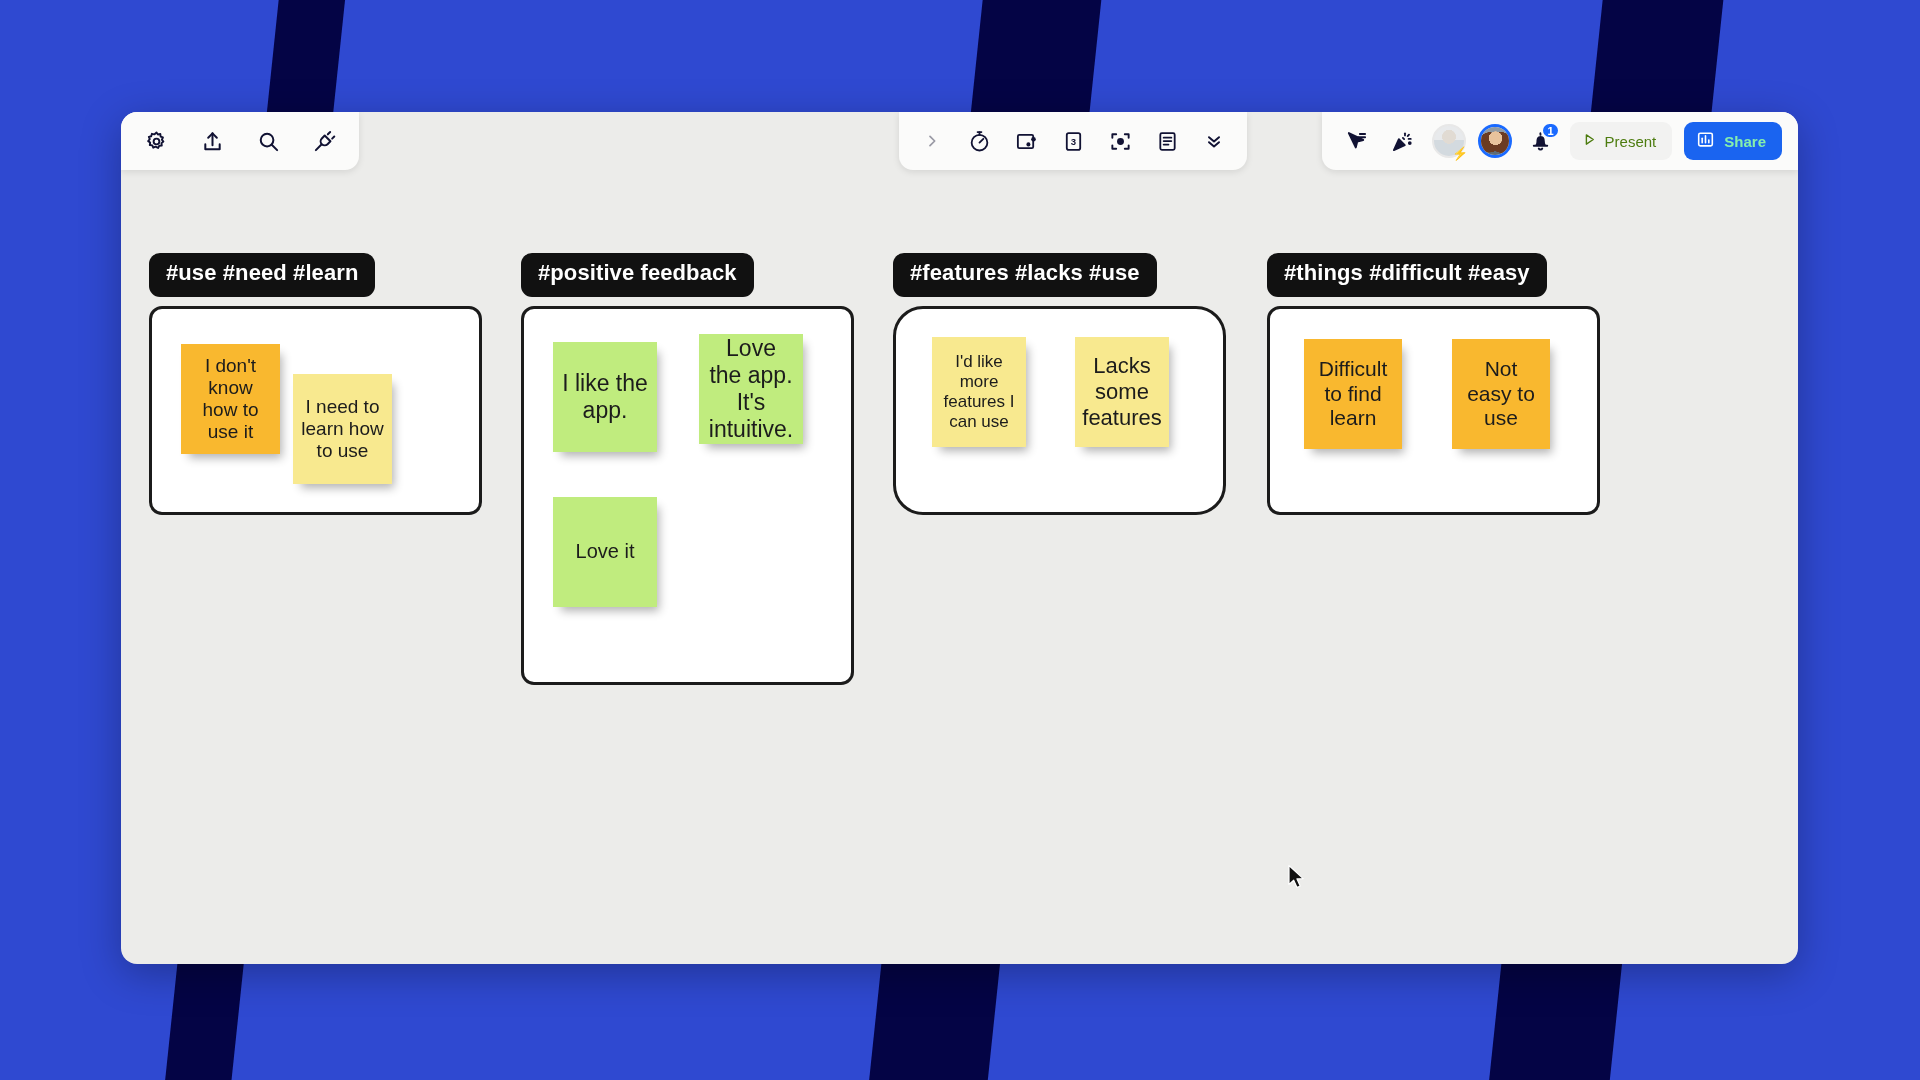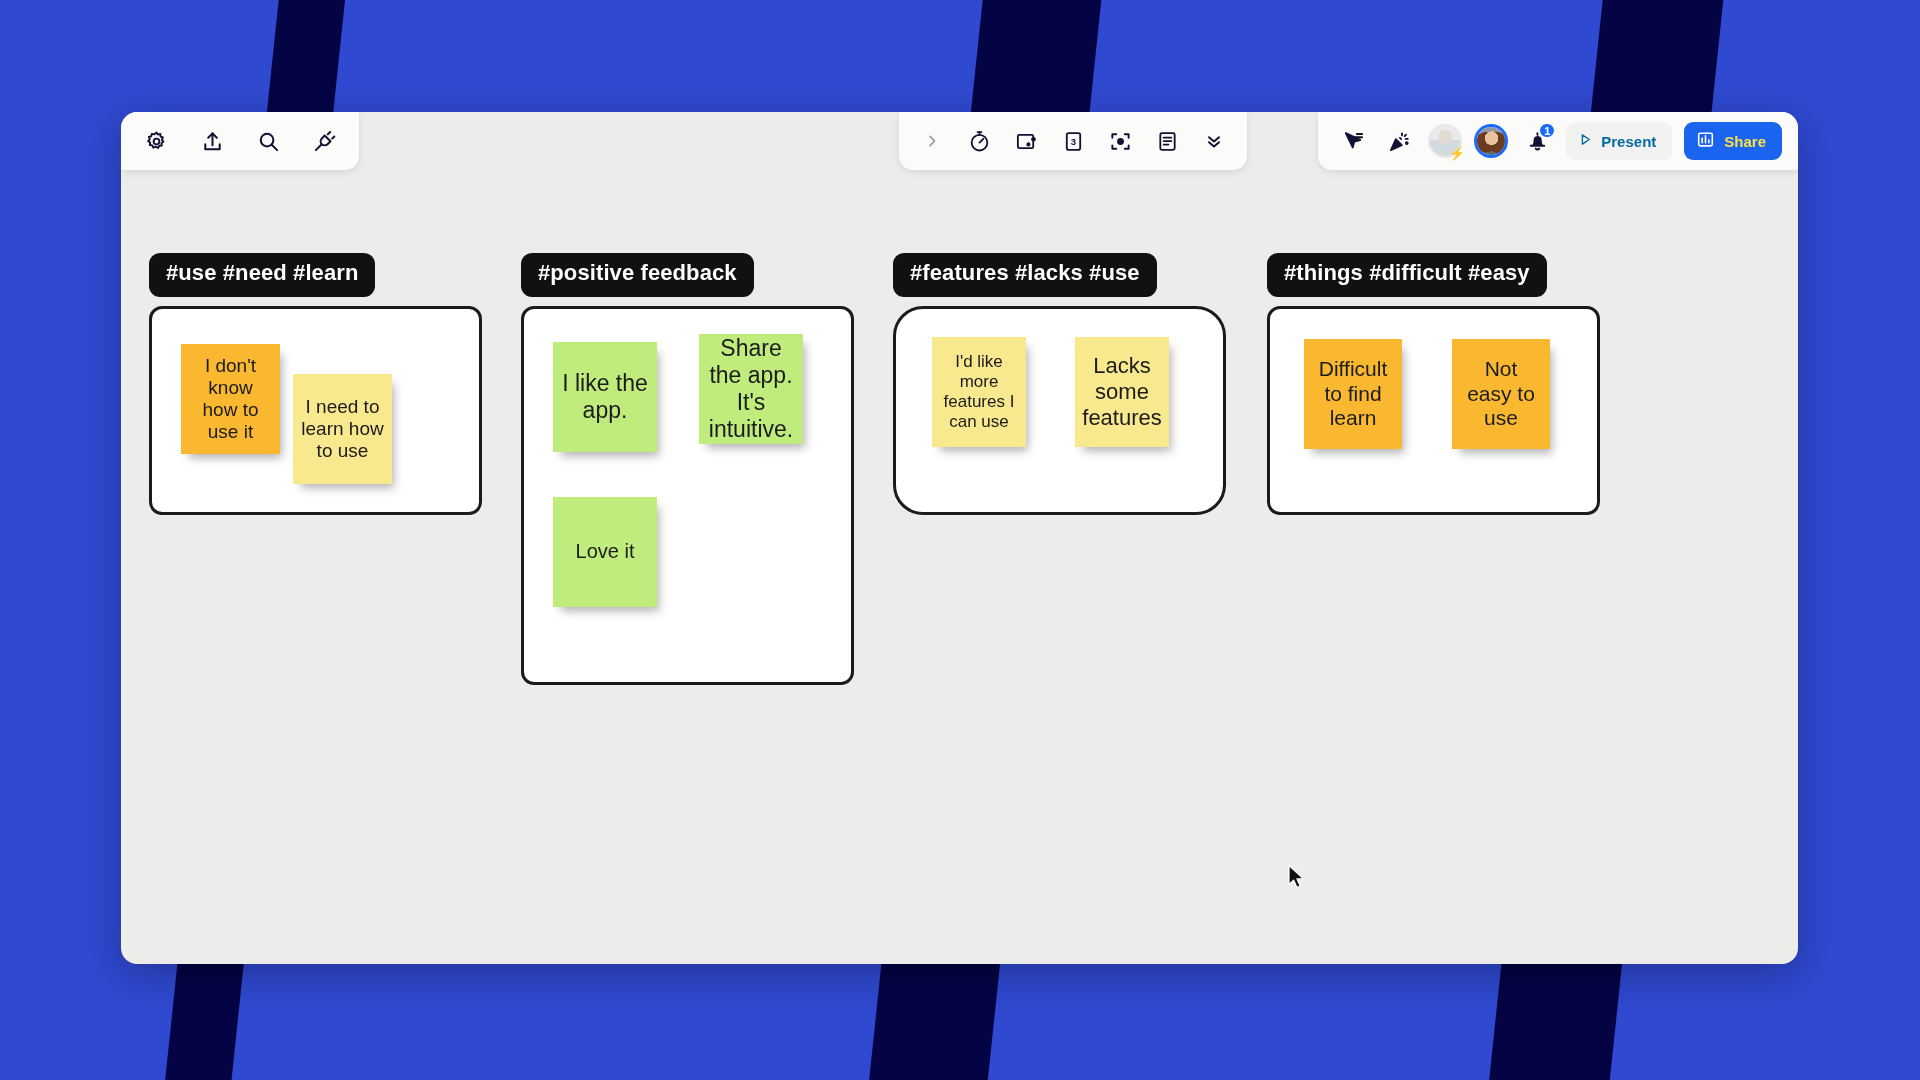--- a/index.html
+++ b/index.html
@@ -120,28 +120,28 @@
     display: flex; align-items: center; justify-content: center;
     padding: 0 4px; box-sizing: border-box;
     border: 2px solid #fbfbfa;
   }
 
   
   #present-button {
     height: 38px; padding: 0 16px 0 12px;
     background: #f2f2f1; border-radius: 9px;
     display: flex; align-items: center; gap: 8px;
-    font-size: 15px; font-weight: 700; color: #0369a1;
+    font-size: 15px; font-weight: 400; color: #4d7c0f;
     cursor: pointer; white-space: nowrap; justify-content: center;
   }
   #share-button {
     height: 38px; padding: 0 16px 0 12px;
     background: #1a64f0; border-radius: 9px;
     display: flex; align-items: center; gap: 9px;
-    font-size: 15px; font-weight: 700; color: #fde047;
+    font-size: 15px; font-weight: 700; color: #86efac;
     cursor: pointer; white-space: nowrap;
   }
 
   
   #canvas {
     position: absolute;
     inset: 58px 0 0 0;
   }
 
   .group {
@@ -344,21 +344,21 @@
   </div>
 
   <div id="canvas">
 
   <div class="group" style="left: 28px; top: 83px;"><div class="group-label">#use #need #learn</div><div class="group-frame" style="width: 333px; height: 209px;">
           <div class="note" style="left: 29px; top: 35px; width: 99px; height: 110px; background: rgb(249, 184, 47); font-size: 19px;">I don't know how to use it</div>
           <div class="note" style="left: 141px; top: 35px; width: 99px; height: 110px; background: rgb(248, 233, 143); font-size: 19px; margin-top: 30px;">I need to learn how to use</div>
         </div></div>
       <div class="group" style="left: 400px; top: 83px;"><div class="group-label">#positive feedback</div><div class="group-frame" style="width: 333px; height: 379px;">
           <div class="note" style="left: 29px; top: 33px; width: 104px; height: 110px; background: rgb(192, 236, 126); font-size: 23px;">I like the app.</div>
-          <div class="note" style="left: 175px; top: 25px; width: 104px; height: 110px; background: rgb(192, 236, 126); font-size: 23px;">Share the app. It's intuitive.</div>
+          <div class="note" style="left: 175px; top: 25px; width: 104px; height: 110px; background: rgb(192, 236, 126); font-size: 23px;">Love the app. It's intuitive.</div>
           <div class="note" style="left: 29px; top: 188px; width: 104px; height: 110px; background: rgb(192, 236, 126); font-size: 20px;">Love it</div>
         </div></div>
       <div class="group" style="left: 772px; top: 83px;"><div class="group-label">#features #lacks #use</div><div class="group-frame" style="width: 333px; height: 209px; border-radius: 30px;">
           <div class="note" style="left: 36px; top: 28px; width: 94px; height: 110px; background: rgb(248, 233, 143); font-size: 17px;">I'd like more features I can use</div>
           <div class="note" style="left: 179px; top: 28px; width: 94px; height: 110px; background: rgb(248, 233, 143); font-size: 22px;">Lacks some features</div>
         </div></div>
       <div class="group" style="left: 1146px; top: 83px;"><div class="group-label">#things #difficult #easy</div><div class="group-frame" style="width: 333px; height: 209px;">
           <div class="note" style="left: 34px; top: 30px; width: 98px; height: 110px; background: rgb(249, 184, 47); font-size: 21px;">Difficult to find learn</div>
           <div class="note" style="left: 182px; top: 30px; width: 98px; height: 110px; background: rgb(249, 184, 47); font-size: 21px;">Not easy to use</div>
         </div></div>

